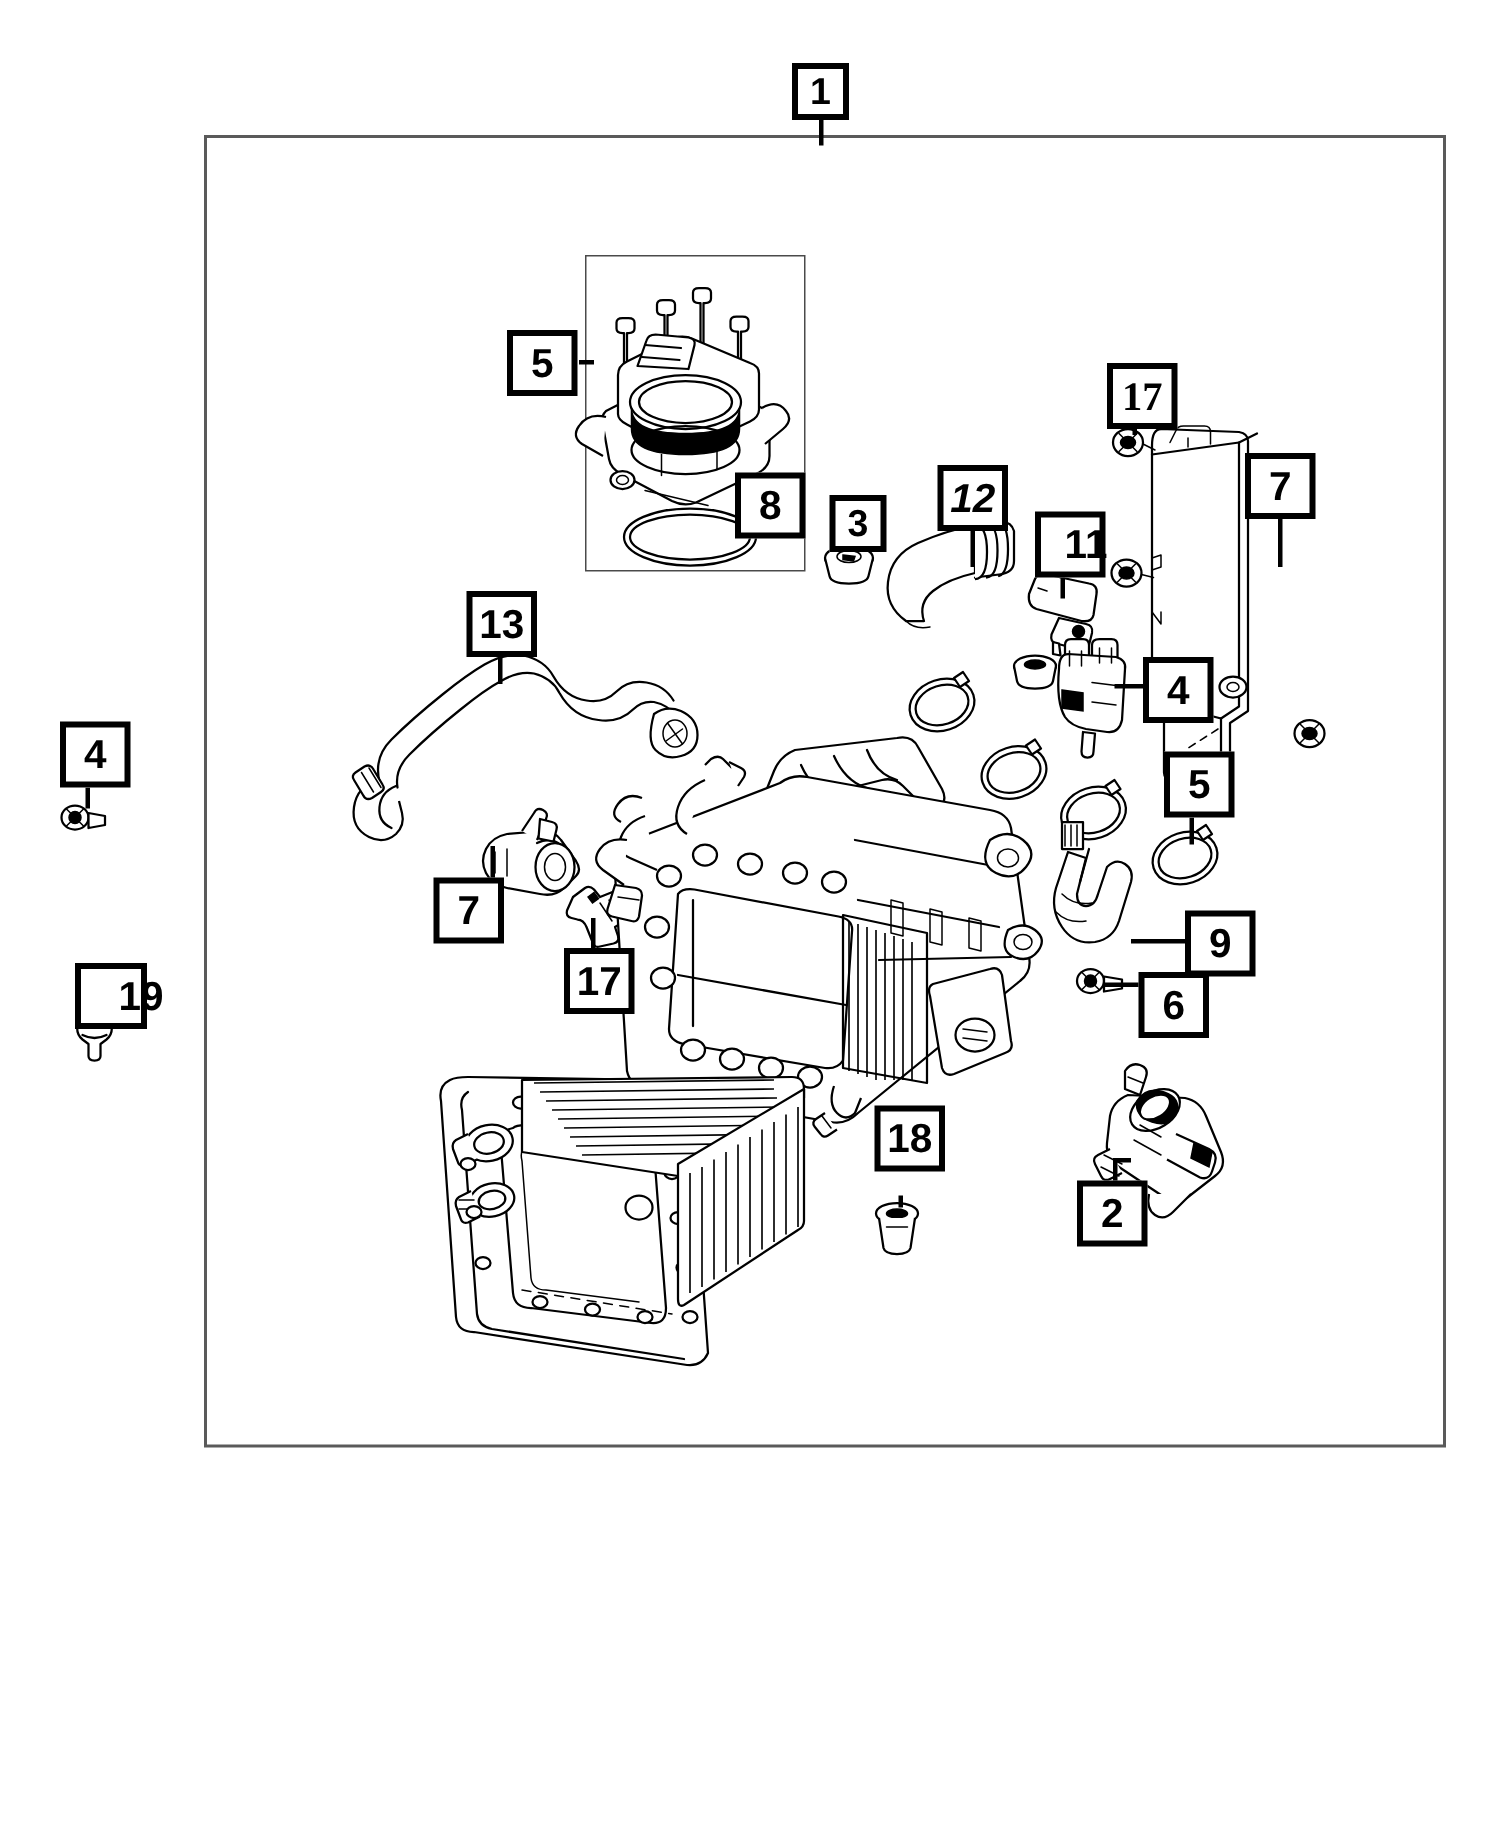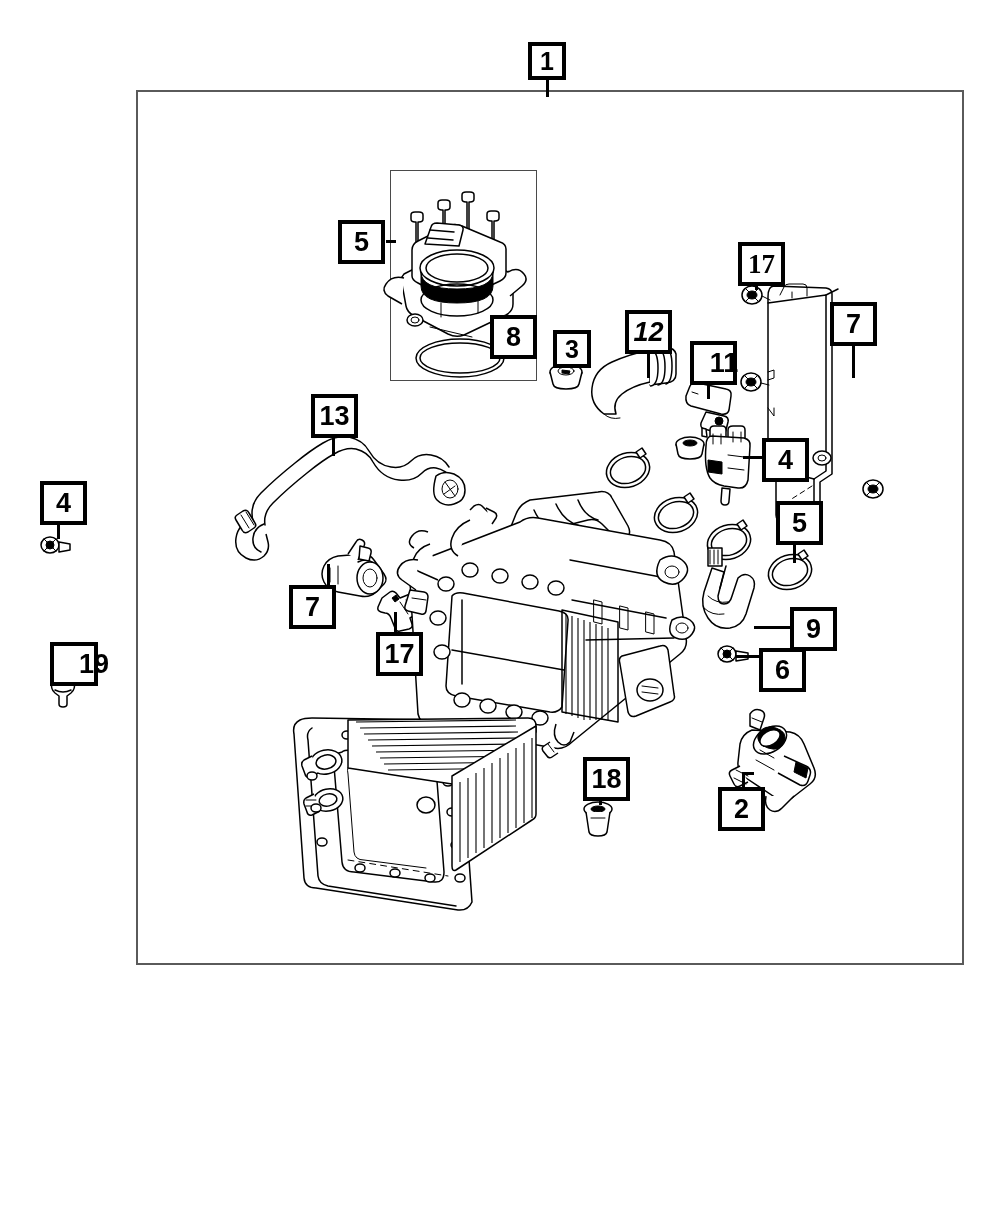--- a/index.html
+++ b/index.html
@@ -506,21 +506,21 @@
   </div>
   <div class="callout w3" style="left:376px; top:632px;">
     <span class="callout-num">17</span>
   </div>
   <div class="callout w3" style="left:50px;  top:642px;padding-left:40px;">
     <span class="callout-num">19</span>
   </div>
   <div class="callout w3" style="left:759px; top:648px;">
     <span class="callout-num">6</span>
   </div>
-  <div class="callout w3" style="left:583px; top:757px;justify-content:center;">
+  <div class="callout w3" style="left:583px; top:737px;justify-content:center;">
     <span class="callout-num">18</span>
   </div>
   <div class="callout w3" style="left:718px; top:787px;">
     <span class="callout-num">2</span>
   </div>
 
   <div class="leader v" style="left:565px; top:374px; height:0;"></div>
 
 </div>
 

